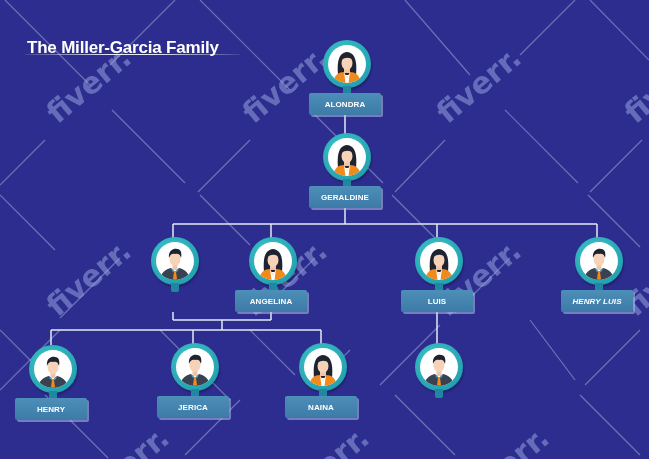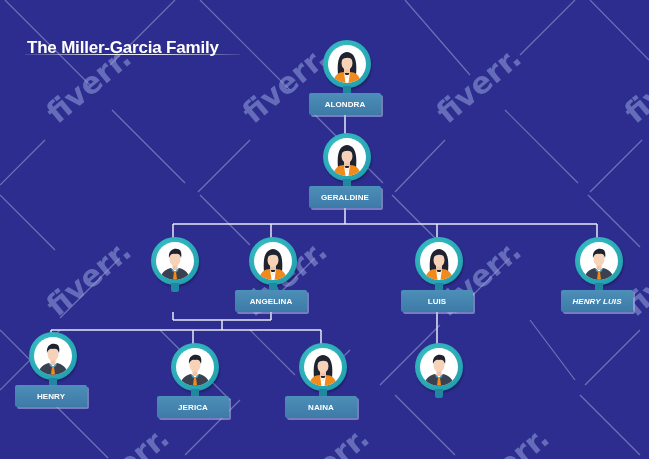--- a/index.html
+++ b/index.html
@@ -174,21 +174,21 @@
     <div class="ring">
         <div class="avatar"><svg width="38" height="38">
             <use href="#mal"></use>
           </svg></div>
       </div>
     <div class="label-box">
         <span class="label-text">HENRY LUIS</span>
       </div>
   </div>
 
-  <div class="node" style="left:15px;top:332px;">
+  <div class="node" style="left:15px;top:345px;">
     <div class="ring">
         <div class="avatar"><svg width="38" height="38">
             <use href="#mal"></use>
           </svg></div>
       </div>
     <div class="label-box">
         <span class="label-text">HENRY</span>
       </div>
   </div>
 

